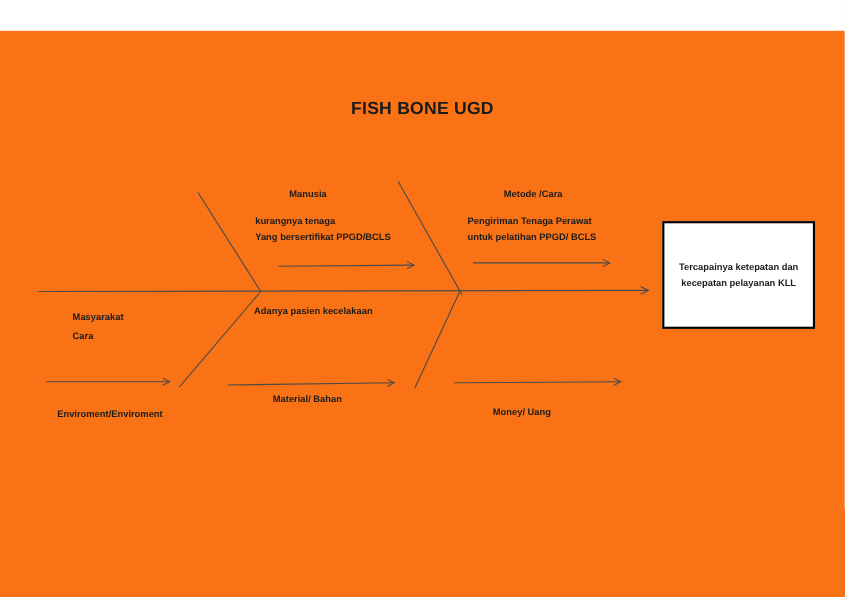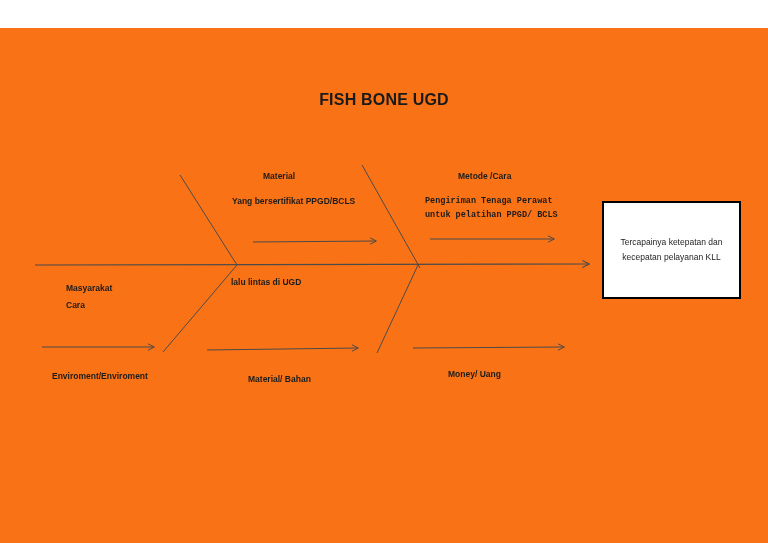--- a/index.html
+++ b/index.html
@@ -42,21 +42,21 @@
     left: 602px; top: 173px;
     width: 135px; height: 94px;
     border: 2.5px solid #000000;
     background: #ffffff;
     display: flex;
     flex-direction: column;
     align-items: center;
     justify-content: center;
     text-align: center;
     font-size: 8.5px;
-    font-weight: normal;
+    font-weight: bold;
     color: #1c1c1c;
   }
   .effect-box div { line-height: 15px; white-space: nowrap; }
 </style>
 </head>
 <body>
 
 <div id="page">
 
   <svg id="lines-svg" viewBox="0 0 768 543" xmlns="http://www.w3.org/2000/svg">
@@ -81,37 +81,38 @@
     <line x1="413" y1="320" x2="564" y2="319" stroke="#4a4a4a" stroke-width="1" marker-end="url(#arrowhead)"></line>
   </svg>
 
   <div class="page-title">FISH BONE UGD</div>
 
   <div class="effect-box">
     <div>Tercapainya ketepatan dan</div>
     <div>kecepatan pelayanan KLL</div>
   </div>
 
-  <div class="lbl" style="left:263px; top:141px;">Material</div>
+  <div class="lbl" style="left:263px; top:141px;">Manusia</div>
   <div class="lbl cause-block" style="left:232px; top:166px;">
+    <div>kurangnya tenaga</div>
     <div>Yang bersertifikat PPGD/BCLS</div>
   </div>
 
   <div class="lbl" style="left:458px; top:141px;">Metode /Cara</div>
-  <div class="lbl cause-block" style="left:425px; top:166px;font-family:Liberation Mono, monospace;">
+  <div class="lbl cause-block" style="left:425px; top:166px;">
     <div>Pengiriman Tenaga Perawat</div>
     <div>untuk pelatihan PPGD/ BCLS</div>
   </div>
 
   <div class="lbl wide-lines" style="left:66px; top:252px;">
     <div>Masyarakat</div>
     <div>Cara</div>
   </div>
   <div class="lbl" style="left:52px; top:341px;">Enviroment/Enviroment</div>
 
   <div class="lbl cause-block" style="left:231px; top:247px;">
-    <div>lalu lintas di UGD</div>
+    <div>Adanya pasien kecelakaan</div>
   </div>
-  <div class="lbl" style="left:248px; top:344px;">Material/ Bahan</div>
+  <div class="lbl" style="left:248px; top:327px;">Material/ Bahan</div>
 
   <div class="lbl" style="left:448px; top:339px;">Money/ Uang</div>
 
 </div>
 
 </body></html>

